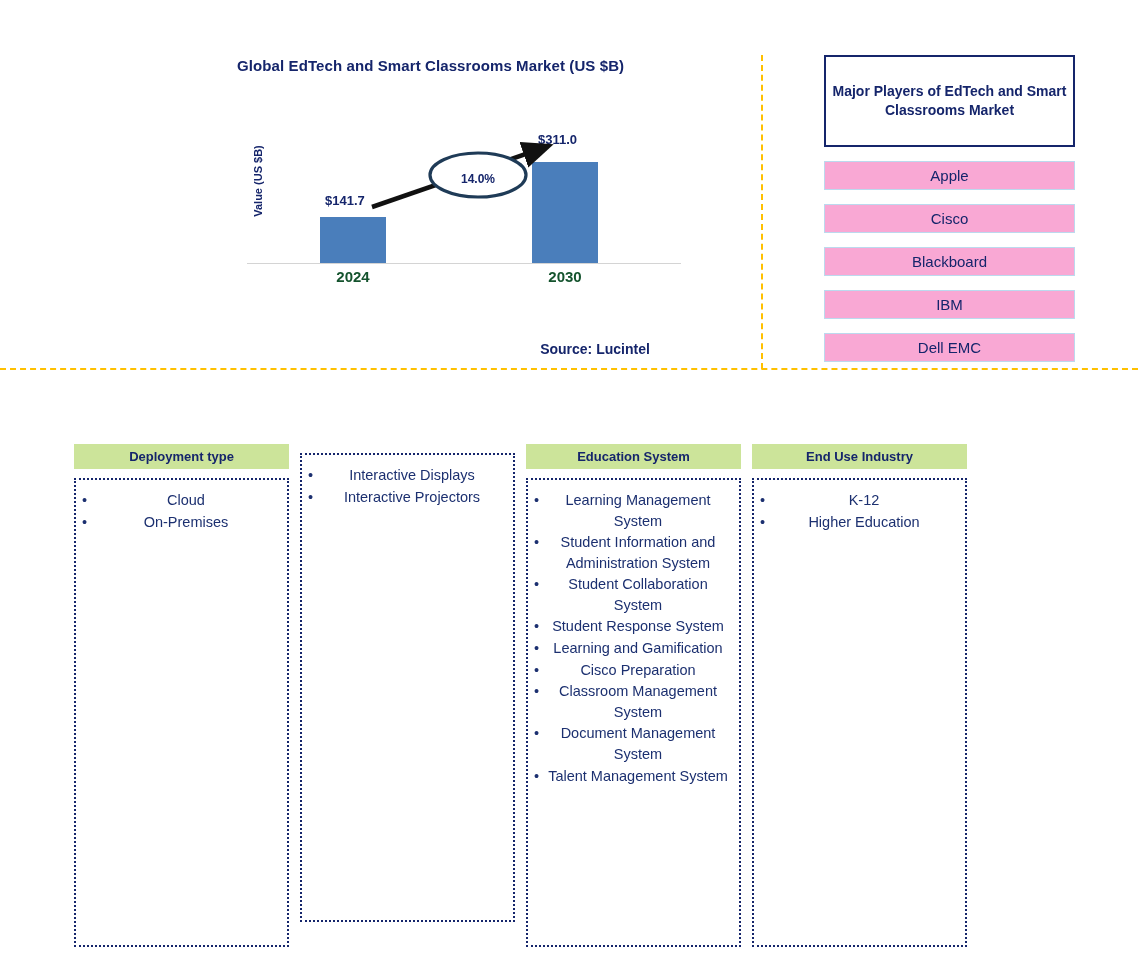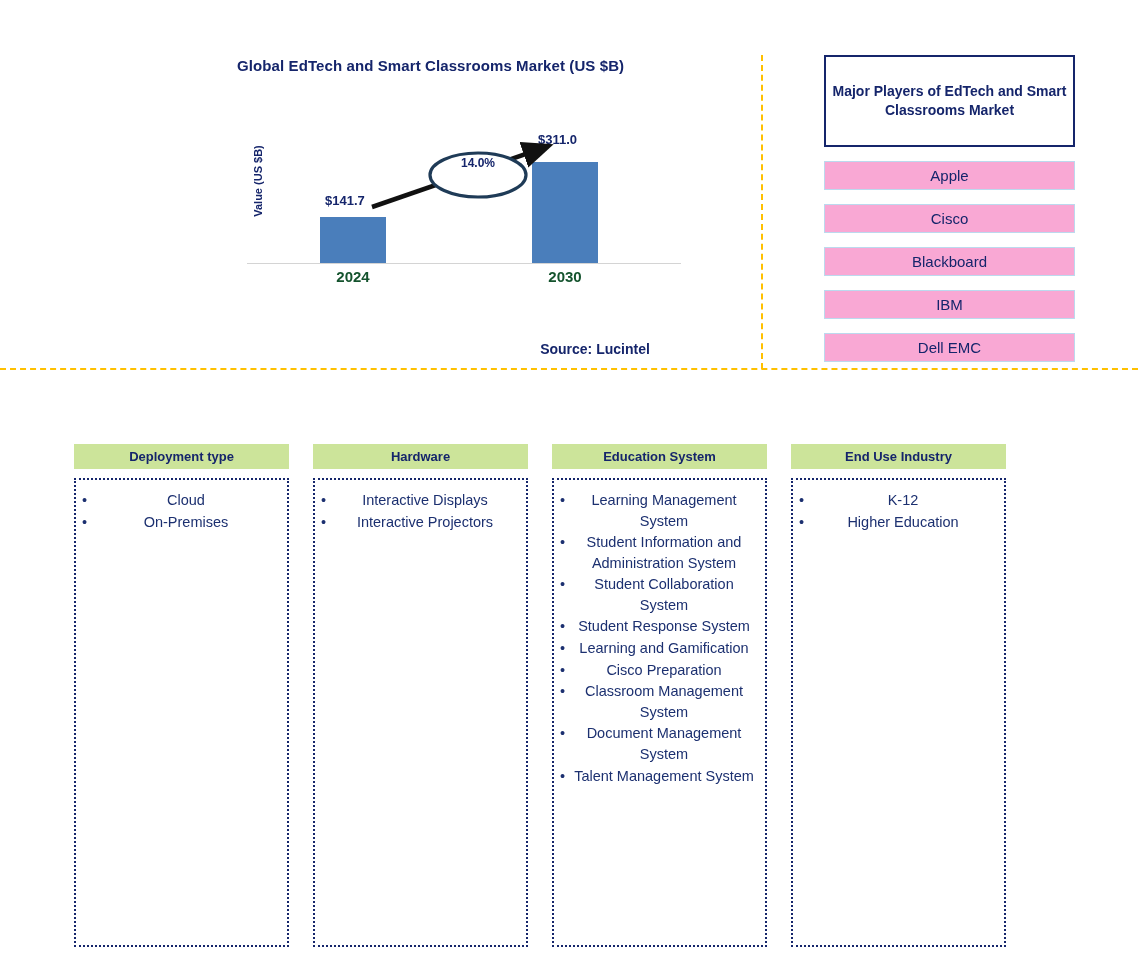--- a/index.html
+++ b/index.html
@@ -72,21 +72,21 @@
     font-size: 15px; font-weight: bold;
     color: #14532d;
     text-align: center;
     width: 80px;
   }
   .tick-1 { left: 73px; }
   .tick-2 { left: 285px; }
   .cagr-svg { position: absolute; left: 0; top: 0; width: 450px; height: 160px; overflow: visible; }
   .cagr-label {
     position: absolute;
-    left: 199px; top: 36px;
+    left: 199px; top: 52px;
     width: 78px;
     text-align: center;
     font-size: 12px; font-weight: bold;
     color: #15256b;
   }
   .source {
     position: absolute;
     left: 450px; top: 341px;
     width: 290px;
     text-align: center;
@@ -123,21 +123,21 @@
     padding: 10px 8px;
     text-align: center;
     font-size: 14px; font-weight: bold;
     color: #15256b;
   }
   .columns {
     position: absolute;
     left: 74px; top: 444px;
     width: 1000px;
     display: flex;
-    gap: 24px;
+    gap: 11px;
   }
   .col { width: 215px; display: flex; flex-direction: column; }
   .col-header {
     background: #cce49a;
     text-align: center;
     font-size: 13px; font-weight: bold;
     color: #15256b;
     padding: 5px 2px;
   }
   .col-body {
@@ -216,21 +216,20 @@
       <div class="col-header">Deployment type</div>
       <div class="col-body">
         <ul>
           <li>Cloud</li>
           <li>On-Premises</li>
         </ul>
       </div>
     </div>
 
     <div class="col">
-      <div class="col-header">Hardware</div>
       <div class="col-body">
         <ul>
           <li>Interactive Displays</li>
           <li>Interactive Projectors</li>
         </ul>
       </div>
     </div>
 
     <div class="col">
       <div class="col-header">Education System</div>

